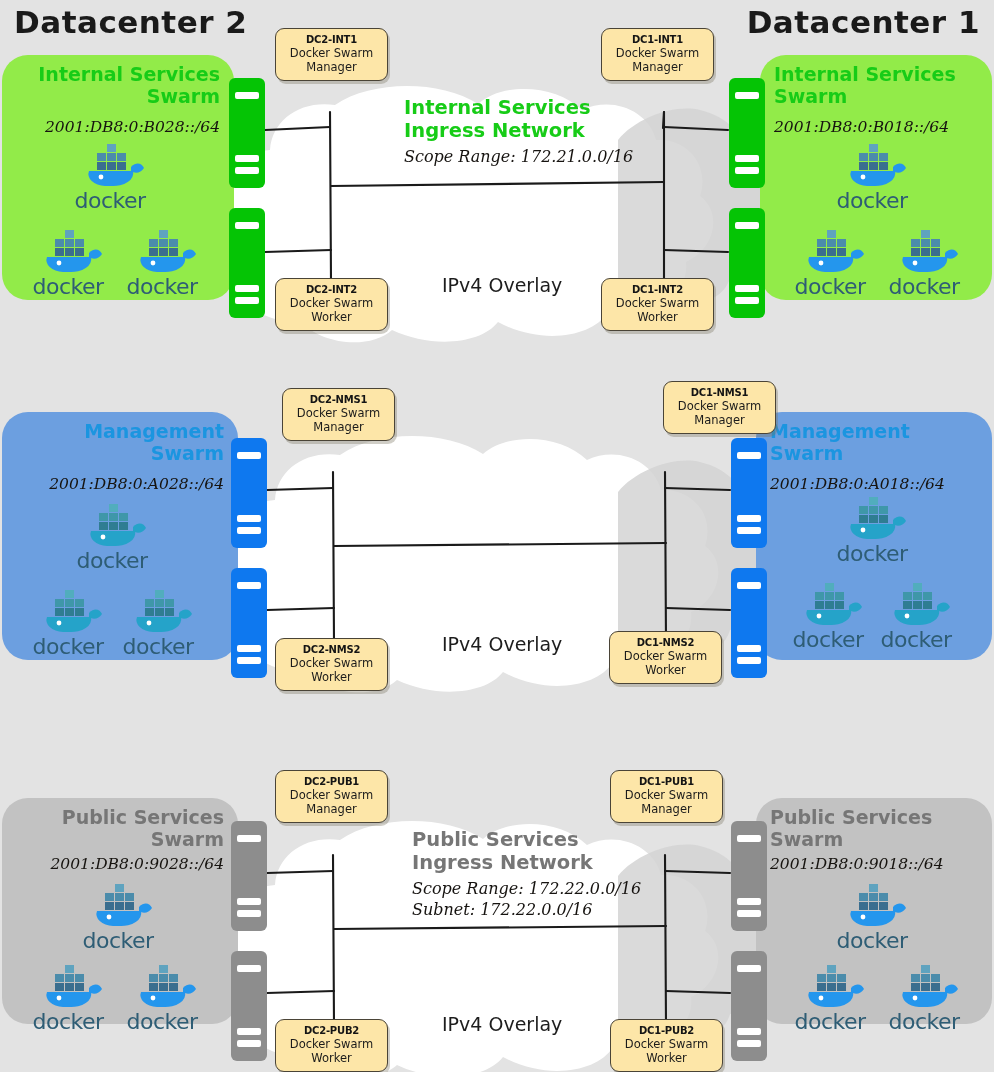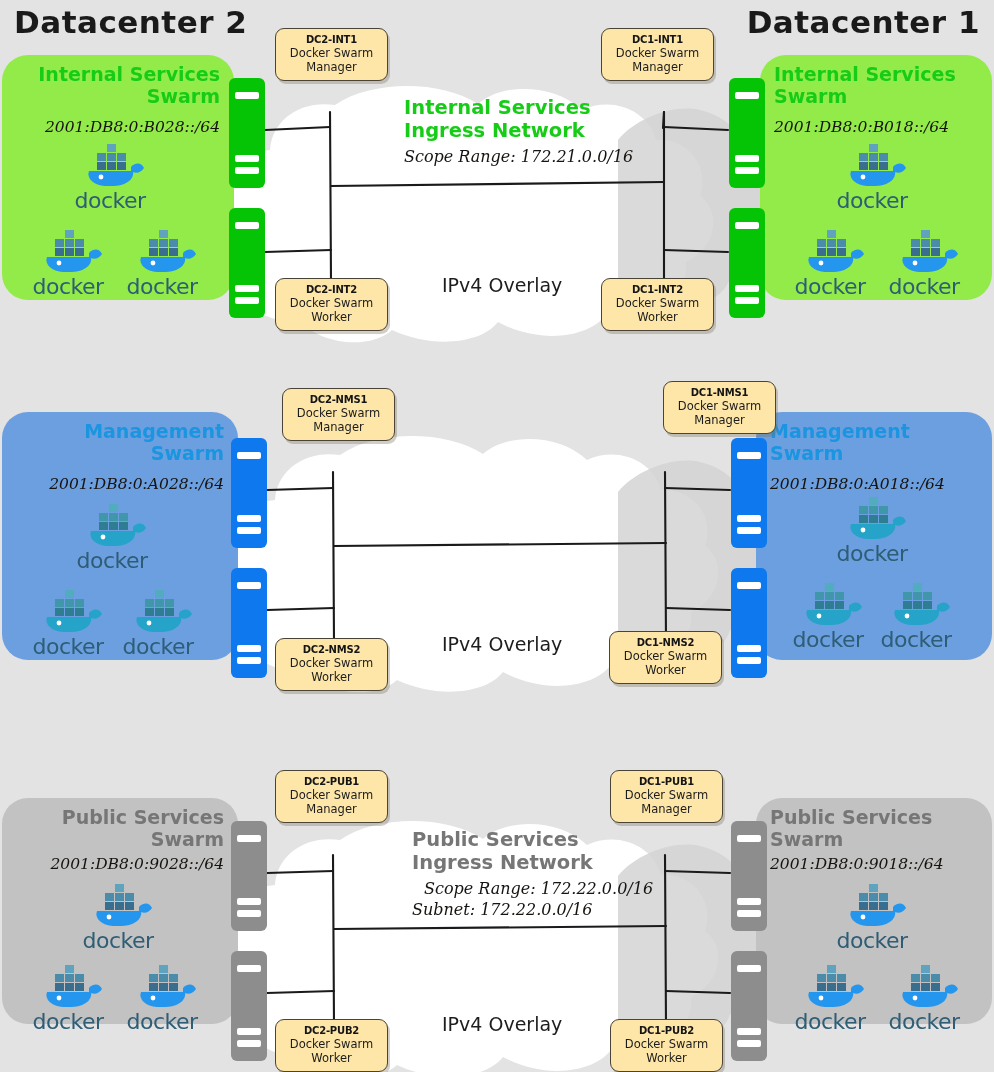--- a/index.html
+++ b/index.html
@@ -677,18 +677,18 @@
   </div>
   <div class="note" style="left:610px;top:1019px;">
     <div class="n-id">DC1-PUB2</div>
     <div class="n-l1">Docker Swarm</div>
     <div class="n-l2">Worker</div>
   </div>
 
   <div class="netblock" style="left:412px;top:828px;">
     <div class="n-title" style="color:#767676;">Public Services
 Ingress Network</div>
-    <div class="n-scope" style="margin-top:3px;margin-left:12px;">Scope Range: 172.22.0.0/16</div>
+    <div class="n-scope" style="margin-top:3px;">Scope Range: 172.22.0.0/16</div>
     <div class="n-subnet">Subnet: 172.22.0.0/16</div>
   </div>
   <div class="overlay-label" style="left:442px;top:1013px;">IPv4 Overlay</div>
 
 </div>
 
 </body></html>

